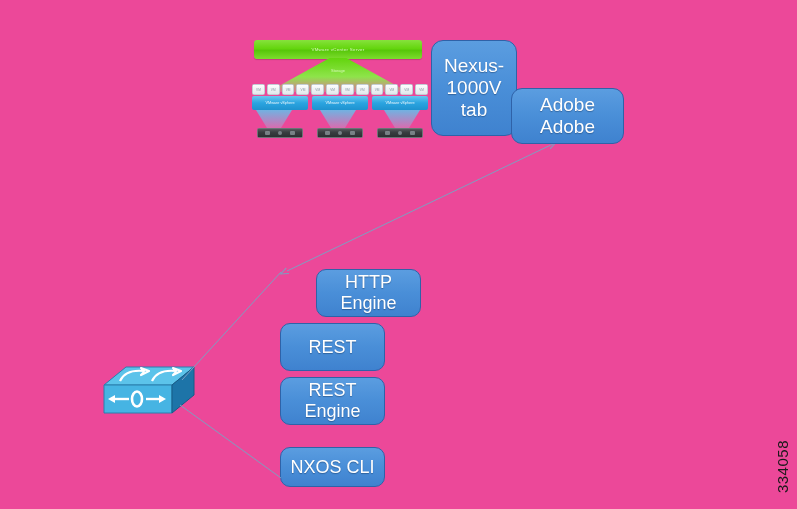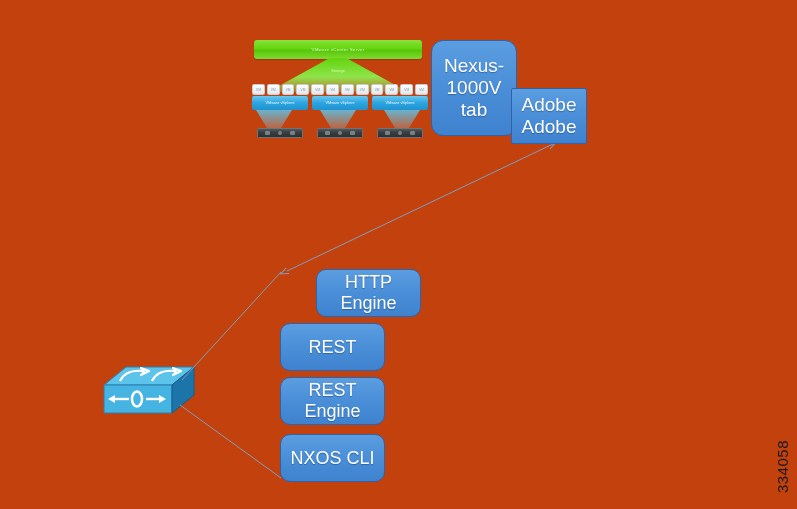--- a/index.html
+++ b/index.html
@@ -8,21 +8,21 @@
     padding: 0;
     background: #ffffff;
   }
   body {
     font-family: "Liberation Sans", sans-serif;
   }
   #canvas {
     position: relative;
     width: 797px;
     height: 509px;
-    background: #c2410c;
+    background: #ec4899;
     overflow: hidden;
   }
 
   
   #vcenter-illustration {
     position: absolute;
     left: 248px;
     top: 38px;
     width: 180px;
     height: 108px;
@@ -181,24 +181,24 @@
     top: 40px;
     width: 86px;
     height: 96px;
     font-size: 19px;
     border-radius: 12px;
     z-index: 2;
   }
   #adobe-flex-box {
     left: 511px;
     top: 88px;
-    width: 76px;
+    width: 113px;
     height: 56px;
     font-size: 19px;
-    border-radius: 2px;
+    border-radius: 11px;
     z-index: 3;
   }
   #http-server-box {
     left: 280px;
     top: 269px;
     width: 105px;
     height: 48px;
     font-size: 18px;
     margin-left: 36px;
   }
@@ -211,23 +211,23 @@
   }
   #rest-engine-box {
     left: 280px;
     top: 377px;
     width: 105px;
     height: 48px;
     font-size: 18px;
   }
   #nxos-cli-box {
     left: 280px;
-    top: 434px;
+    top: 447px;
     width: 105px;
-    height: 48px;
+    height: 40px;
     font-size: 18px;
   }
   .box-text { display: block; }
 
   
   #switch-icon {
     position: absolute;
     left: 100px;
     top: 363px;
     width: 98px;

